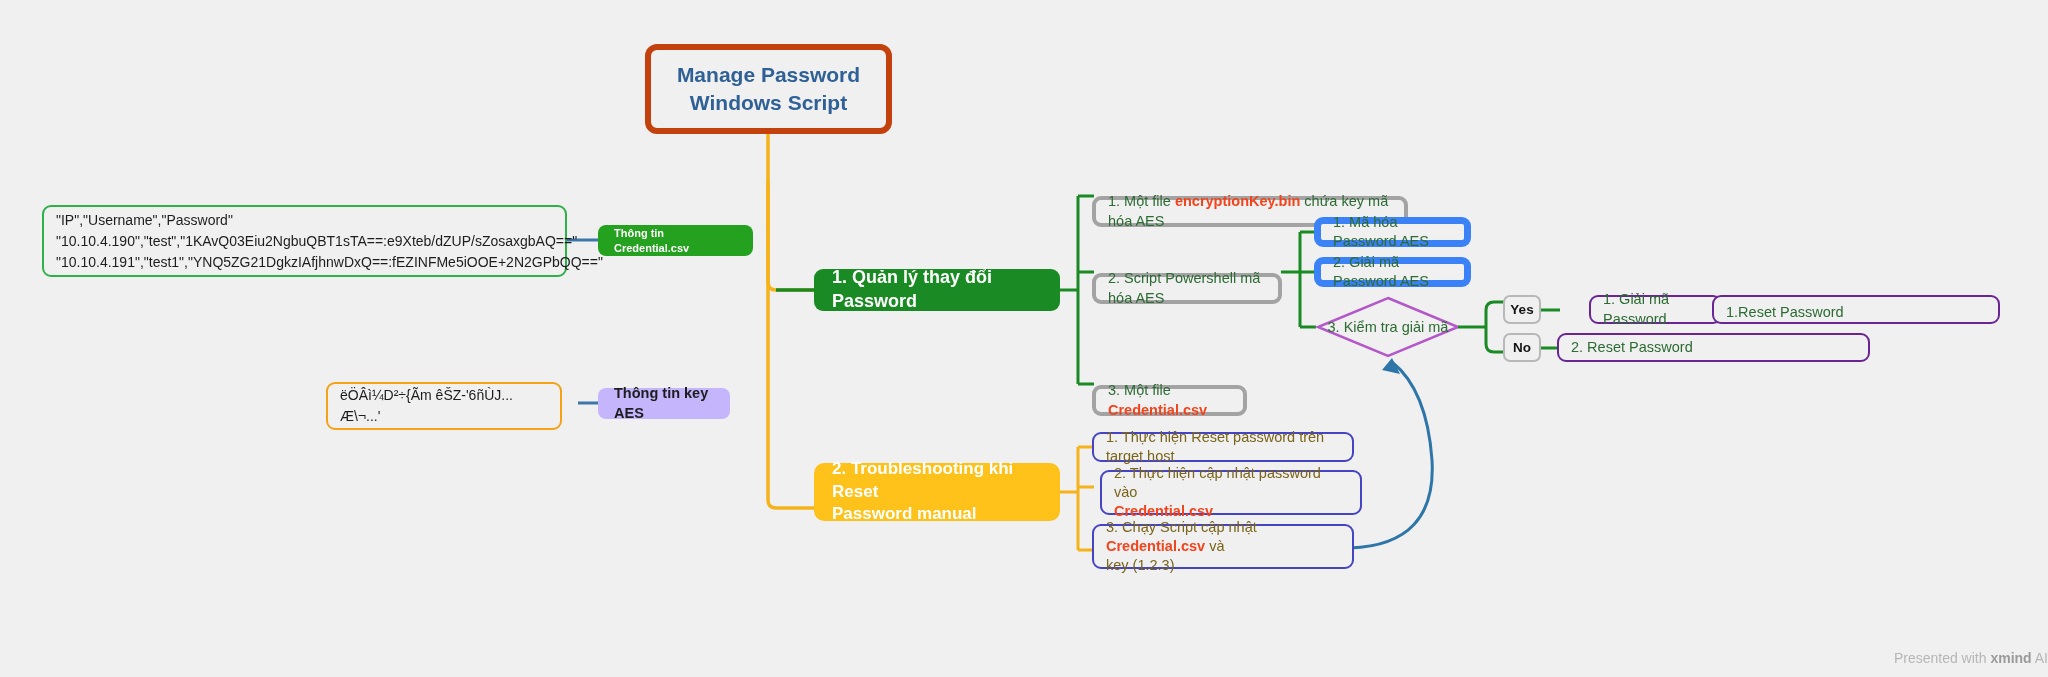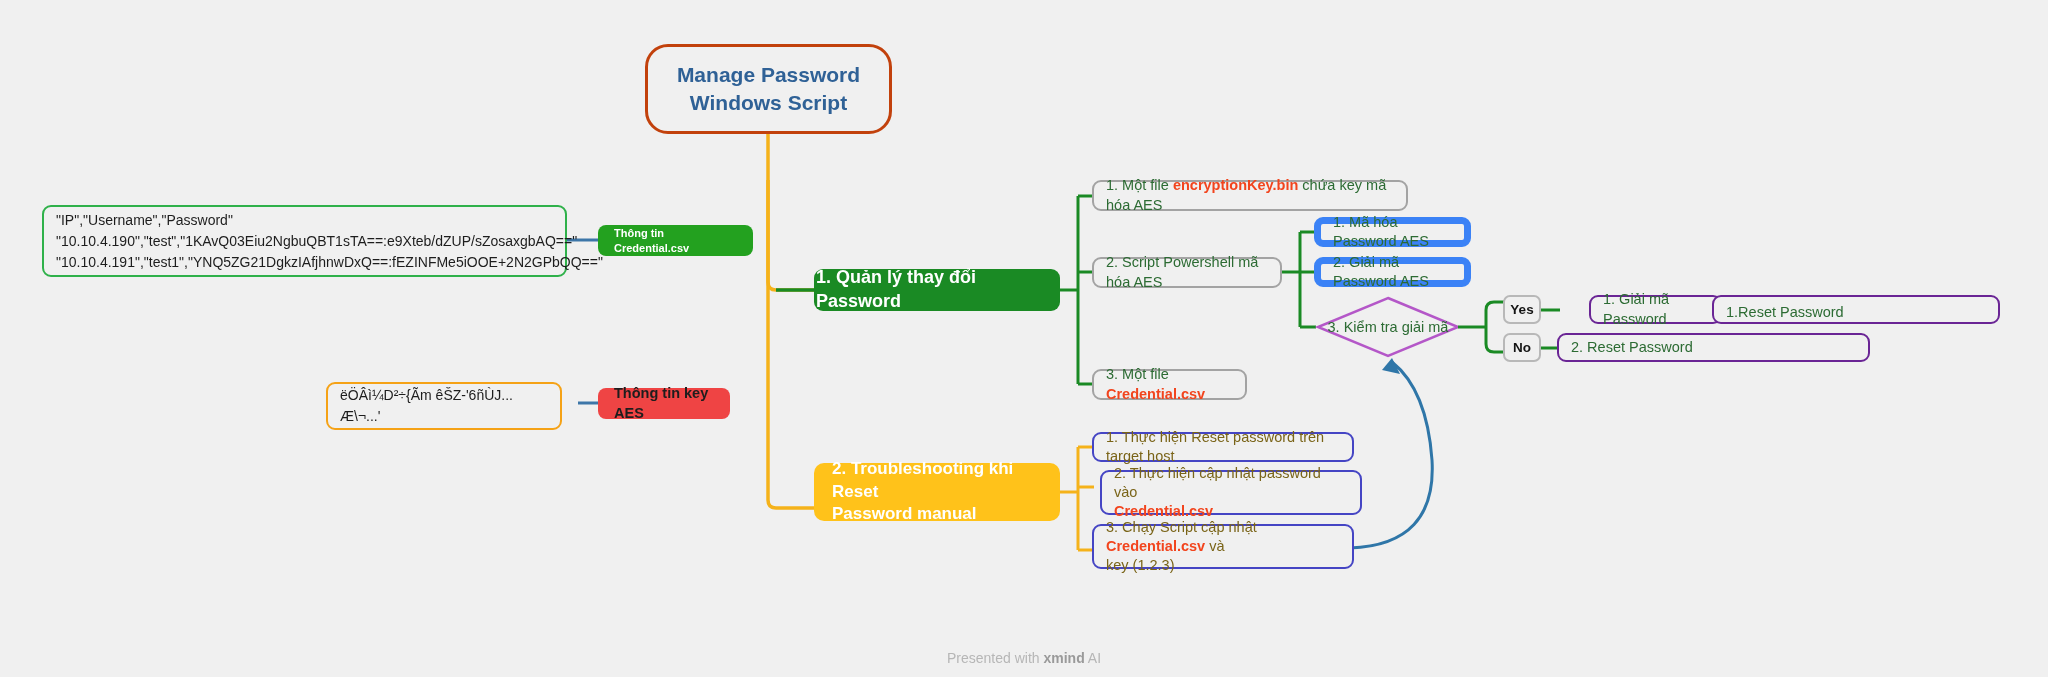--- a/index.html
+++ b/index.html
@@ -36,37 +36,37 @@
     box-sizing: border-box;
     display: flex;
     align-items: center;
     border-radius: 8px;
     line-height: 1.32;
   }
 
   
   .root {
     background: #f0f0f0;
-    border: 3px solid #c2410c;
-    border-radius: 23px;
+    border: 6px solid #c2410c;
+    border-radius: 12px;
     color: #2f6196;
     font-size: 21px;
     font-weight: bold;
     justify-content: center;
     text-align: center;
     flex-direction: column;
   }
 
   
   .main-green {
     background: #1a8a24;
     color: #ffffff;
     font-size: 18px;
     font-weight: bold;
-    padding: 0 2px;
+    padding: 0 18px;
     border-radius: 9px;
   }
   .main-amber {
     background: #ffc21a;
     color: #ffffff;
     font-size: 17px;
     font-weight: bold;
     padding: 0 18px;
     border-radius: 10px;
   }
@@ -75,37 +75,37 @@
   .pill-green {
     background: #23a11f;
     color: #ffffff;
     font-size: 11px;
     font-weight: bold;
     padding: 0 16px;
     border-radius: 8px;
     justify-content: center;
   }
   .pill-orange {
-    background: #ef4444;
+    background: #c4b5fd;
     color: #1d1d1d;
     font-size: 14.5px;
     font-weight: bold;
     padding: 0 16px;
     border-radius: 8px;
     justify-content: flex-end;
   }
 
   
   .box {
     background: #f0f0f0;
     font-size: 14.5px;
     padding: 0 12px;
     border-radius: 9px;
   }
-  .box-blue-green  { border: 2px solid #a3a3a3; color: #2c6b33; }
+  .box-blue-green  { border: 4px solid #a3a3a3; color: #2c6b33; margin-top: 16px; }
   .box-blue-olive  { border: 2px solid #4545c4; color: #7a6418; }
   .box-purple      { border: 7px solid #3b82f6; color: #2c6b33; }
   .box-purple-dk   { border: 2px solid #6a2595; color: #2c6b33; }
   .box-green-line  { border: 2px solid #2fb14a; color: #1d1d1d; }
 
   .box.multiline { align-items: center; }
   .box .txt { display: block; }
 
   .hl-red { color: #f2441d; font-weight: bold; }
 
@@ -149,21 +149,21 @@
     color: #1d1d1d;
     line-height: 1.5;
     white-space: pre;
   }
 
   
   .footer {
     position: absolute;
     left: 0;
     width: 2048px;
-    text-align: center;
+    text-align: right;
     color: #b6b6b6;
     font-size: 14px;
   }
   .footer b { color: #9a9a9a; }
 </style>
 </head>
 <body>
 
 <div id="canvas">
 

